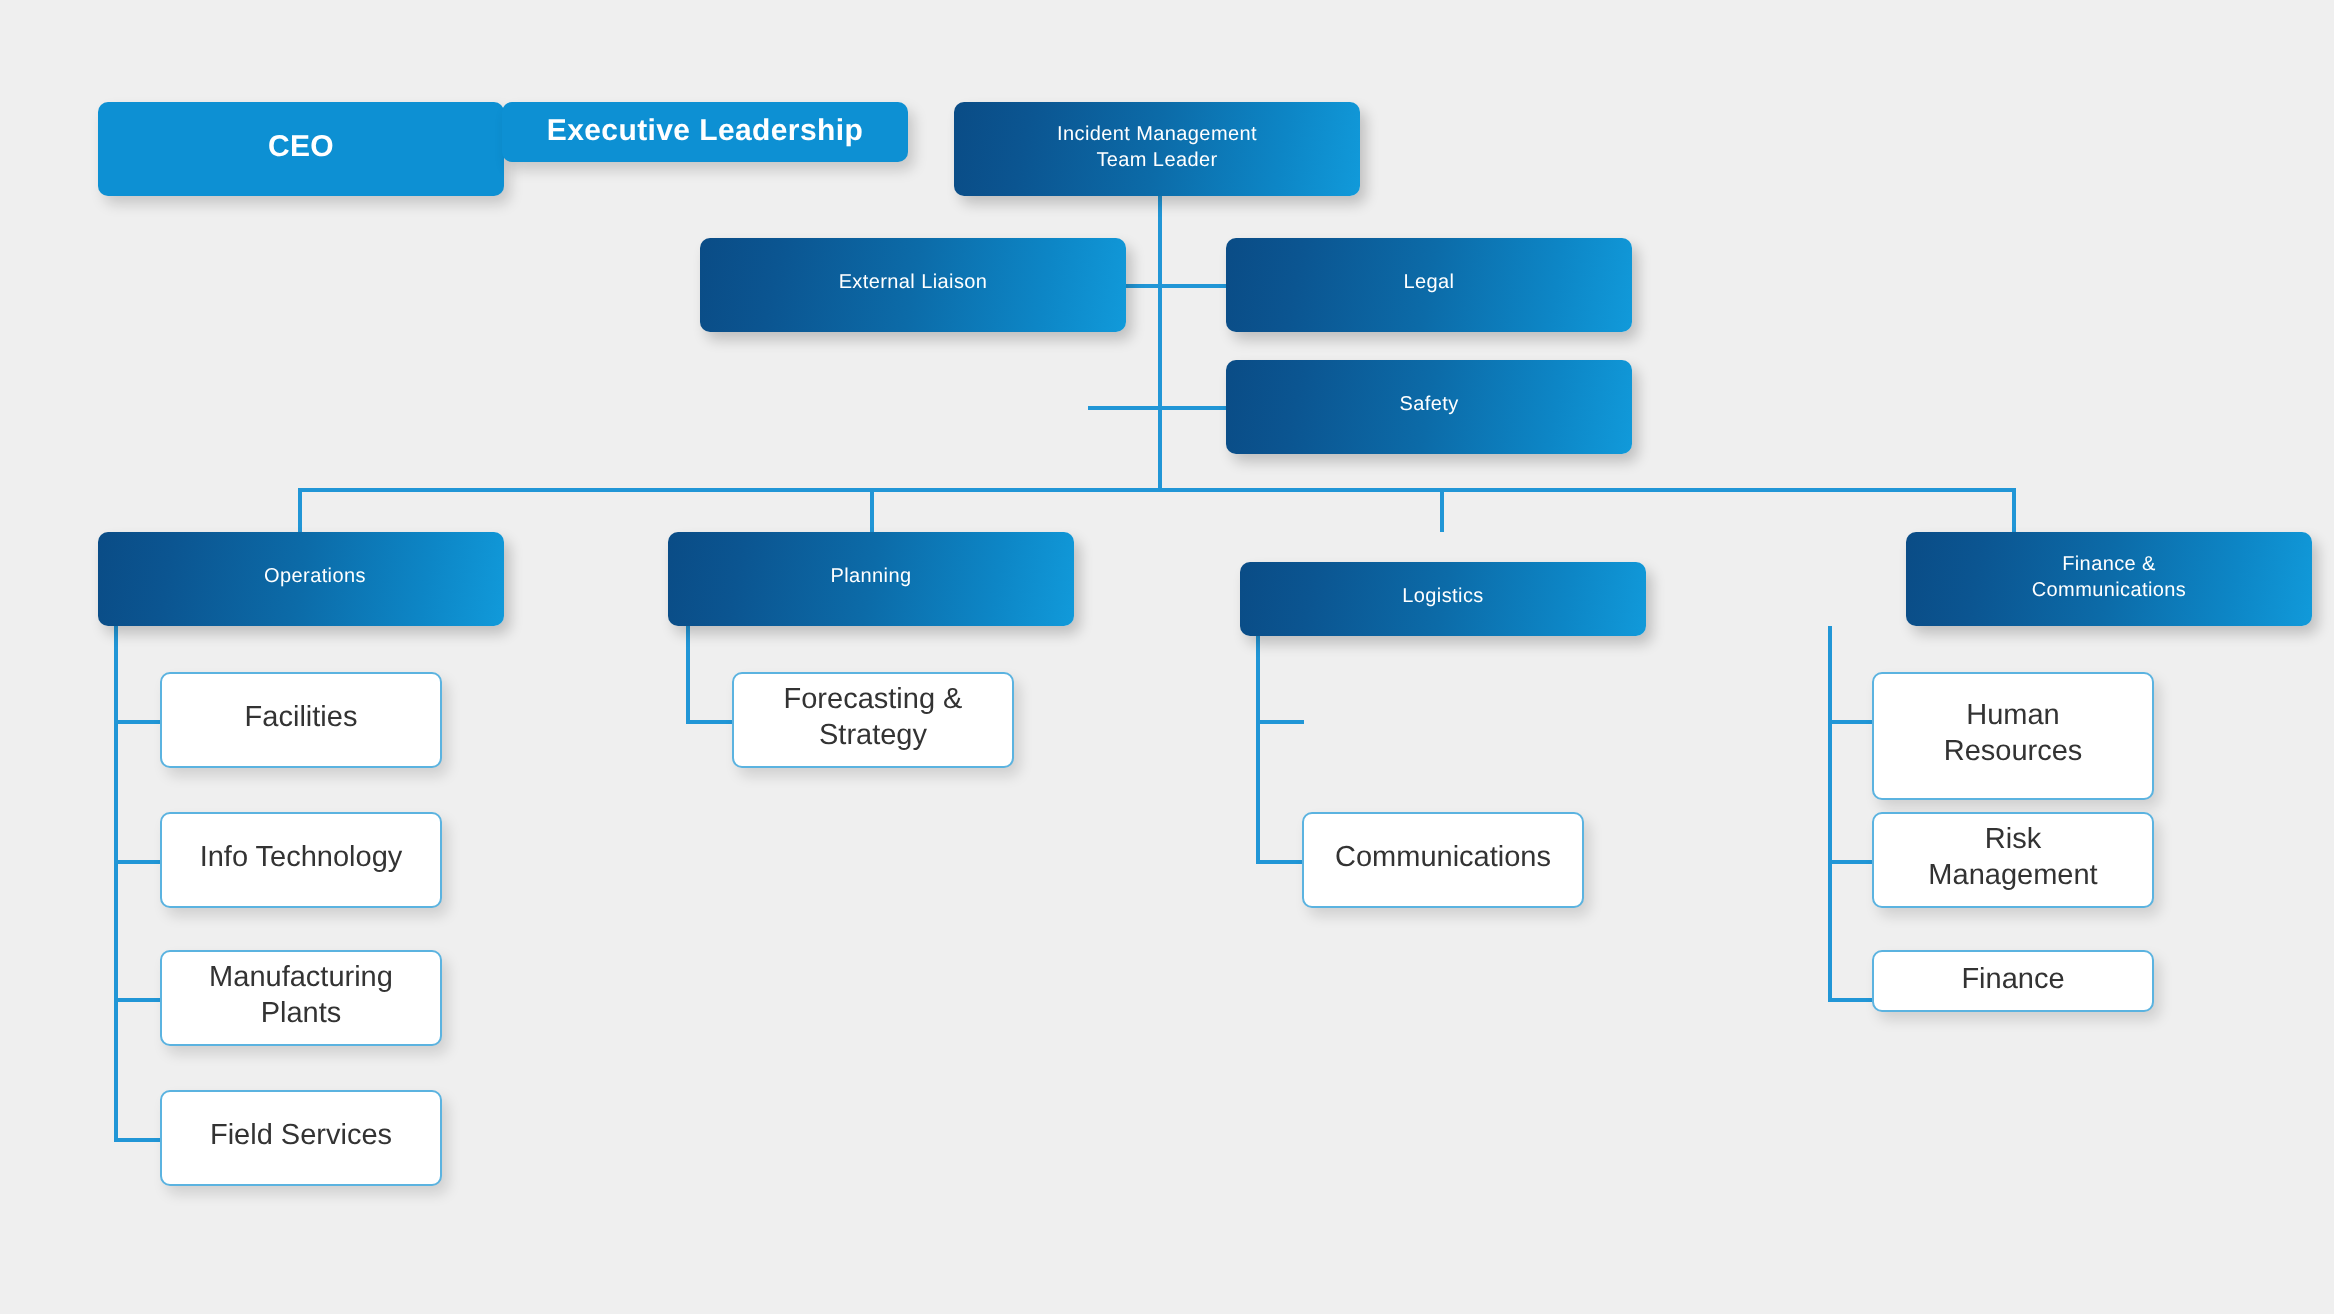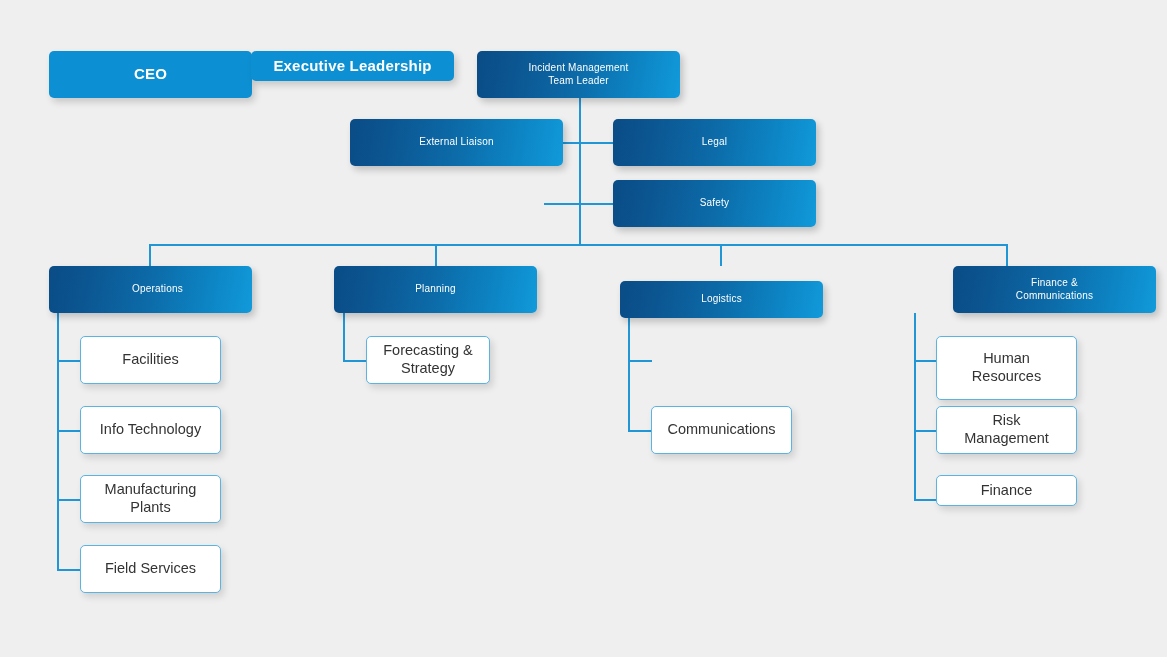--- a/index.html
+++ b/index.html
@@ -174,21 +174,21 @@
   </div>
 
   <div class="node leaf" style="left:80px; top:406px; width:141px; height:48px;">
     <span class="label">Info Technology</span>
   </div>
 
   <div class="node leaf" style="left:80px; top:545px; width:141px; height:48px;">
     <span class="label">Field Services</span>
   </div>
 
-  <div class="node leaf" style="left:366px; top:336px; width:124px; height:48px;">
+  <div class="node leaf" style="left:366px; top:336px; width:141px; height:48px;">
     <span class="label">
       <span>Forecasting &amp;</span><br>
       <span>Strategy</span>
     </span>
   </div>
 
 
   <div class="node leaf" style="left:651px; top:406px; width:141px; height:48px;">
     <span class="label">Communications</span>
   </div>

